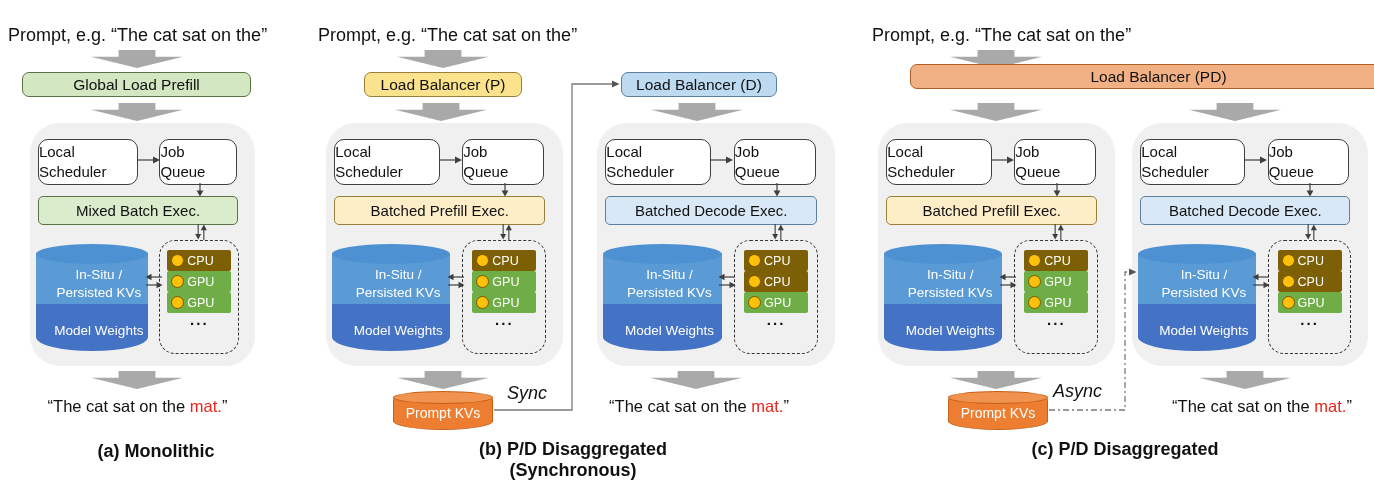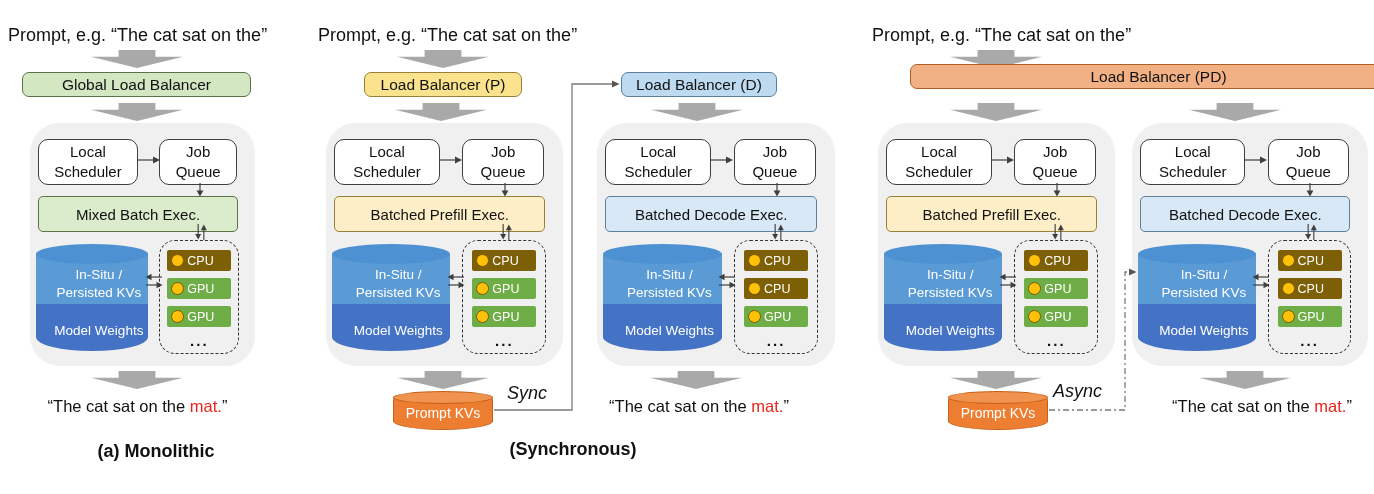--- a/index.html
+++ b/index.html
@@ -9,38 +9,38 @@
   .barrow{position:absolute;width:92px;height:18px;background:var(--arrow_gray);
     clip-path:polygon(30% 0,70% 0,70% 38%,100% 38%,50% 100%,0 38%,30% 38%)}
   .lb{position:absolute;height:25px;border-radius:7px;display:flex;align-items:center;justify-content:center;
     font-size:15.5px;border:1.4px solid #555;box-sizing:border-box}
   .lb.green{background:var(--lb_green);border-color:var(--bd_green)}
   .lb.yellow{background:var(--lb_yellow);border-color:var(--bd_yellow)}
   .lb.blue{background:var(--lb_blue);border-color:var(--bd_blue)}
   .lb.orange{background:var(--lb_orange);border-color:var(--bd_orange)}
   .wnode{position:absolute;top:123px;height:243px;background:var(--node_bg);border-radius:30px}
   .wbox{position:absolute;top:16px;height:46px;background:#fff;border:1.3px solid #3f3f3f;border-radius:10px;
-    display:flex;flex-direction:column;align-items:center;justify-content:center;font-size:15px;line-height:20px;box-sizing:border-box}
+    display:flex;flex-direction:column;justify-content:center;font-size:15px;line-height:20px;box-sizing:border-box}
   .sched{left:3.5%;width:44.5%}
   .queue{left:57.5%;width:34.5%}
-  .exec{position:absolute;top:73px;left:3.5%;width:89%;height:36px;border:1.3px solid;border-radius:5px;
+  .exec{position:absolute;top:73px;left:3.5%;width:89%;height:29px;border:1.3px solid;border-radius:5px;
     display:flex;align-items:center;justify-content:center;font-size:15px;box-sizing:border-box}
   .exec.green{background:var(--exec_green);border-color:var(--bd_green)}
   .exec.yellow{background:var(--exec_yellow);border-color:var(--bd_yellow)}
   .exec.blue{background:var(--exec_blue);border-color:var(--bd_blue)}
   .cyl{position:absolute;left:2.5%;top:121px;width:50%;height:107px}
   .cyl-body{position:absolute;top:10px;left:0;right:0;bottom:0;
     background:linear-gradient(180deg,var(--cyl_light) 0 52%,var(--cyl_dark) 52% 100%);
     border-radius:0 0 50% 50% / 0 0 14px 14px}
   .cyl-cap{position:absolute;top:0;left:0;right:0;height:20px;border-radius:50%;background:var(--cyl_cap)}
   .cyl-text{position:absolute;left:14px;right:0;text-align:center;color:#fff;font-size:13.5px;line-height:18px}
   .cyl-text.top{top:22px}
   .cyl-text.bot{top:78px}
   .dashed{position:absolute;left:57.5%;top:117px;width:35.5%;height:114px;border:1.6px dashed #333;border-radius:16px;
-    display:flex;flex-direction:column;align-items:center;padding-top:9px;box-sizing:border-box;gap:7px}
+    display:flex;flex-direction:column;align-items:center;padding-top:9px;box-sizing:border-box;}
   .chip{width:64px;height:21px;border-radius:2px;display:flex;align-items:center;flex:none}
   .chip.cpu{background:var(--chip_cpu)}
   .chip.gpu{background:var(--chip_gpu)}
   .dot{width:13px;height:13px;border-radius:50%;background:var(--chip_dot);border:1.5px solid #7a5800;margin-left:4px;box-sizing:border-box;flex:none}
   .cl{color:#fff;font-size:12.5px;margin-left:3px}
   .dots{font-weight:bold;font-size:15px;letter-spacing:2px;color:#111;margin-top:-2px}
   .conn{position:absolute}
   .conn line{stroke:#3f3f3f;stroke-width:1.2}
   .conn polygon{fill:#3f3f3f}
   .c-sq{left:47.5%;top:31px;width:24px;height:12px}
@@ -60,21 +60,21 @@
   .overlay{position:absolute;top:0;left:0;pointer-events:none}
 </style>
 </head>
 <body>
 
 <div class="stage">
 
   <div class="prompt" style="left:8px;top:25px">Prompt, e.g.  “The cat sat on the”</div>
   <div class="barrow" style="left:91px;top:50px"></div>
   <div class="lb green" style="left:22px;top:72px;width:229px">
-      <span>Global Load Balancer</span>
+      <span>Global Load Prefill</span>
     </div>
   <div class="barrow" style="left:91px;top:103px"></div>
 
   <div class="wnode" style="left:30px;width:225px">
     <div class="wbox sched">
       <span>Local</span>
       <span>Scheduler</span>
     </div>
     <div class="wbox queue">
       <span>Job</span>
@@ -265,20 +265,21 @@
     <div class="kvcap"></div>
     <div class="kvlabel">Prompt KVs</div>
   </div>
   <div class="transfer" style="left:507px;top:383px">Sync</div>
 
   <div class="barrow" style="left:650px;top:371px"></div>
   <div class="output" style="left:574px;top:397px;width:250px">
     <span>“The cat sat on the </span><span class="red">mat.</span><span>”</span>
   </div>
   <div class="caption" style="left:448px;top:439px;width:250px">
+    <div>(b) P/D Disaggregated</div>
     <div>(Synchronous)</div>
   </div>
 
   <div class="prompt" style="left:872px;top:25px">Prompt, e.g.  “The cat sat on the”</div>
   <div class="barrow" style="left:950px;top:50px"></div>
   <div class="lb orange" style="left:910px;top:64px;width:497px">
       <span>Load Balancer (PD)</span>
     </div>
   <div class="barrow" style="left:950px;top:103px"></div>
   <div class="barrow" style="left:1189px;top:103px"></div>
@@ -401,20 +402,21 @@
     <div class="kvcap"></div>
     <div class="kvlabel">Prompt KVs</div>
   </div>
   <div class="transfer" style="left:1053px;top:381px">Async</div>
 
   <div class="barrow" style="left:1199px;top:371px"></div>
   <div class="output" style="left:1137px;top:397px;width:250px">
     <span>“The cat sat on the </span><span class="red">mat.</span><span>”</span>
   </div>
   <div class="caption" style="left:1000px;top:439px;width:250px">
+    <div>(c) P/D Disaggregated</div>
   </div>
 
   <svg class="overlay" width="1374" height="494" viewBox="0 0 1374 494">
     <polyline points="494,410 572,410 572,84 613,84" fill="none" stroke="#7a7a7a" stroke-width="1.3"></polyline>
     <polygon points="612,80.6 619.5,84 612,87.4" fill="#555"></polygon>
     <polyline points="1049,410 1125,410 1125,272 1130,272" fill="none" stroke="#7a7a7a" stroke-width="1.3" stroke-dasharray="6 3 2 3"></polyline>
     <polygon points="1129,268.6 1136.5,272 1129,275.4" fill="#555"></polygon>
   </svg>
 
 </div>

